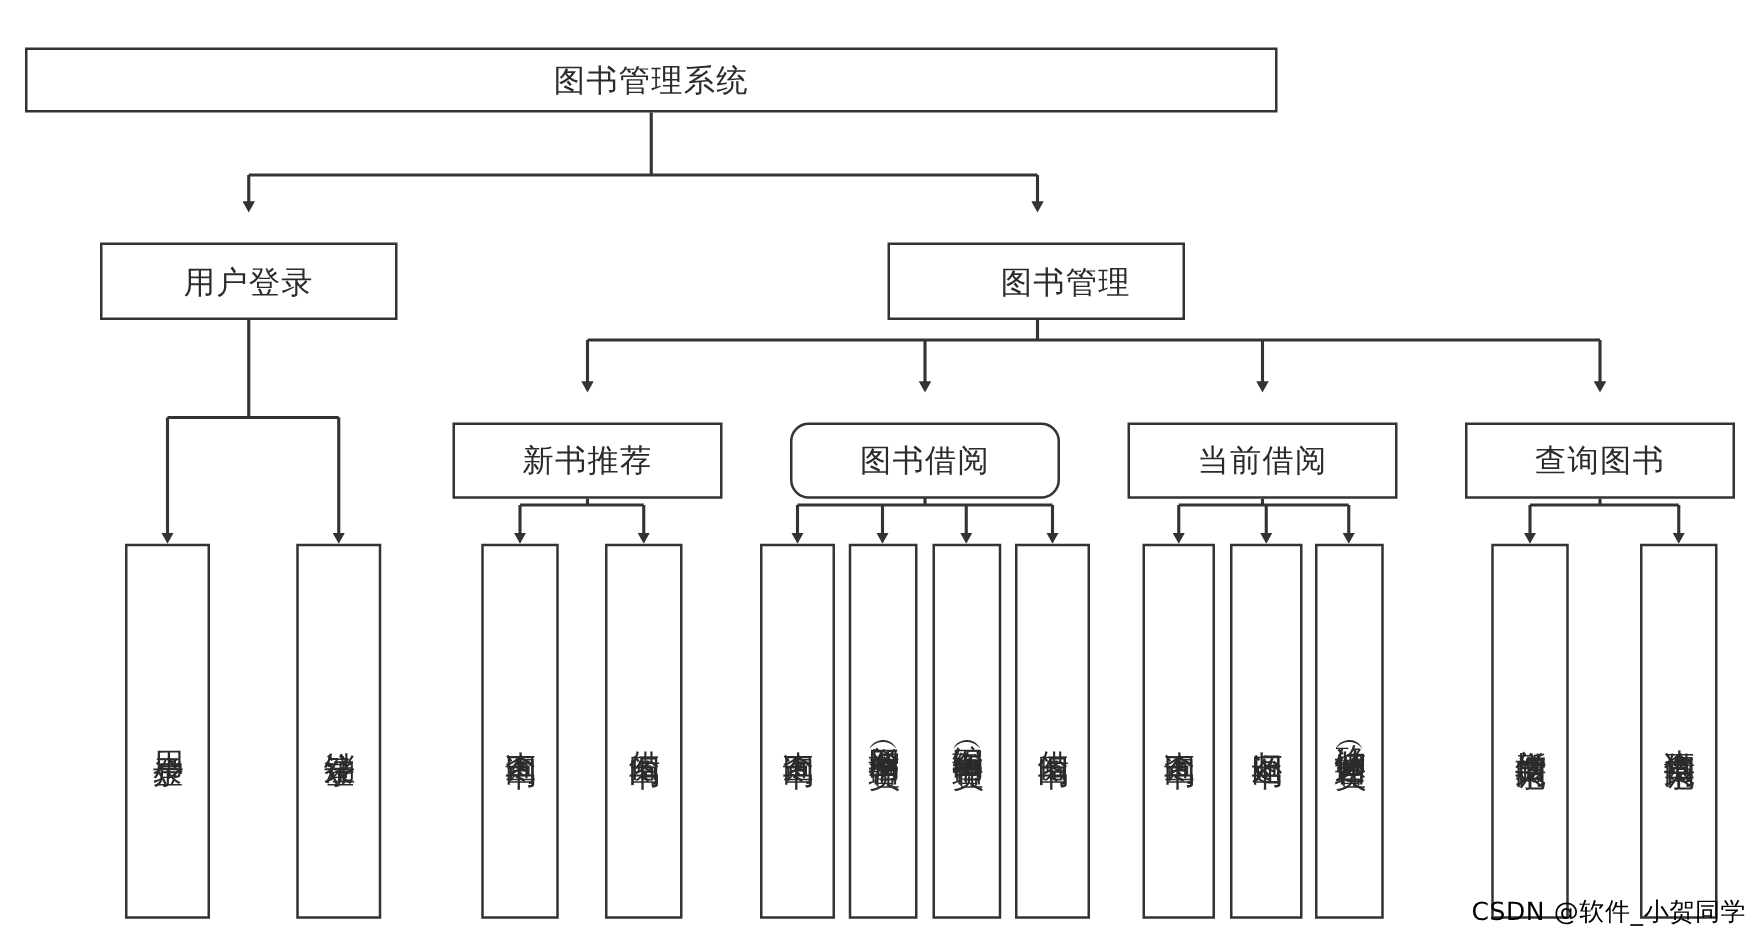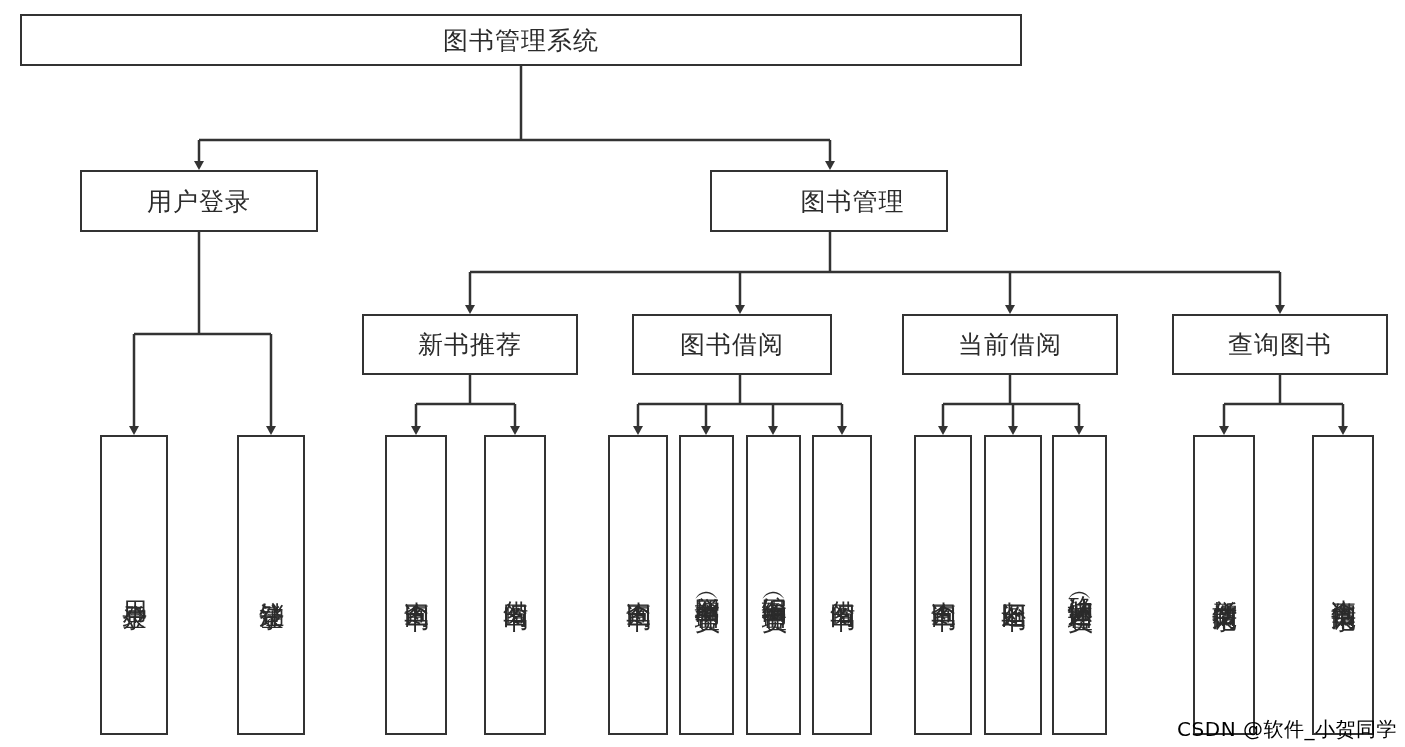--- a/index.html
+++ b/index.html
@@ -28,20 +28,21 @@
     background: #ffffff;
     border: 2.5px solid #333333;
     display: flex;
     align-items: center;
     justify-content: center;
     color: #2b2b2b;
   }
   .node.horiz {
     font-size: 25px;
     letter-spacing: 1px;
+    margin-top: 24px;
   }
   .node.vert {
     writing-mode: vertical-rl;
     text-orientation: upright;
     font-size: 25px;
     line-height: 1.06;
     letter-spacing: 2px;
     padding: 4px 0;
   }
   .node.vert .vtext {
@@ -123,21 +124,21 @@
   <div class="node horiz" style="left:80px; top:170px; width:238px; height:62px;">
     <span>用户登录</span>
   </div>
   <div class="node horiz" style="left:710px; top:170px; width:238px; height:62px;padding-left:47px;">
     <span>图书管理</span>
   </div>
 
   <div class="node horiz" style="left:362px; top:314px; width:216px; height:61px;">
     <span>新书推荐</span>
   </div>
-  <div class="node horiz" style="left:632px; top:314px; width:200px; height:61px;">
+  <div class="node horiz" style="left:632px; top:314px; width:216px; height:61px;border-radius:15px;">
     <span>图书借阅</span>
   </div>
   <div class="node horiz" style="left:902px; top:314px; width:216px; height:61px;">
     <span>当前借阅</span>
   </div>
   <div class="node horiz" style="left:1172px; top:314px; width:216px; height:61px;">
     <span>查询图书</span>
   </div>
 
   <div class="node vert" style="left:100px; top:435px; width:68px; height:300px;">

